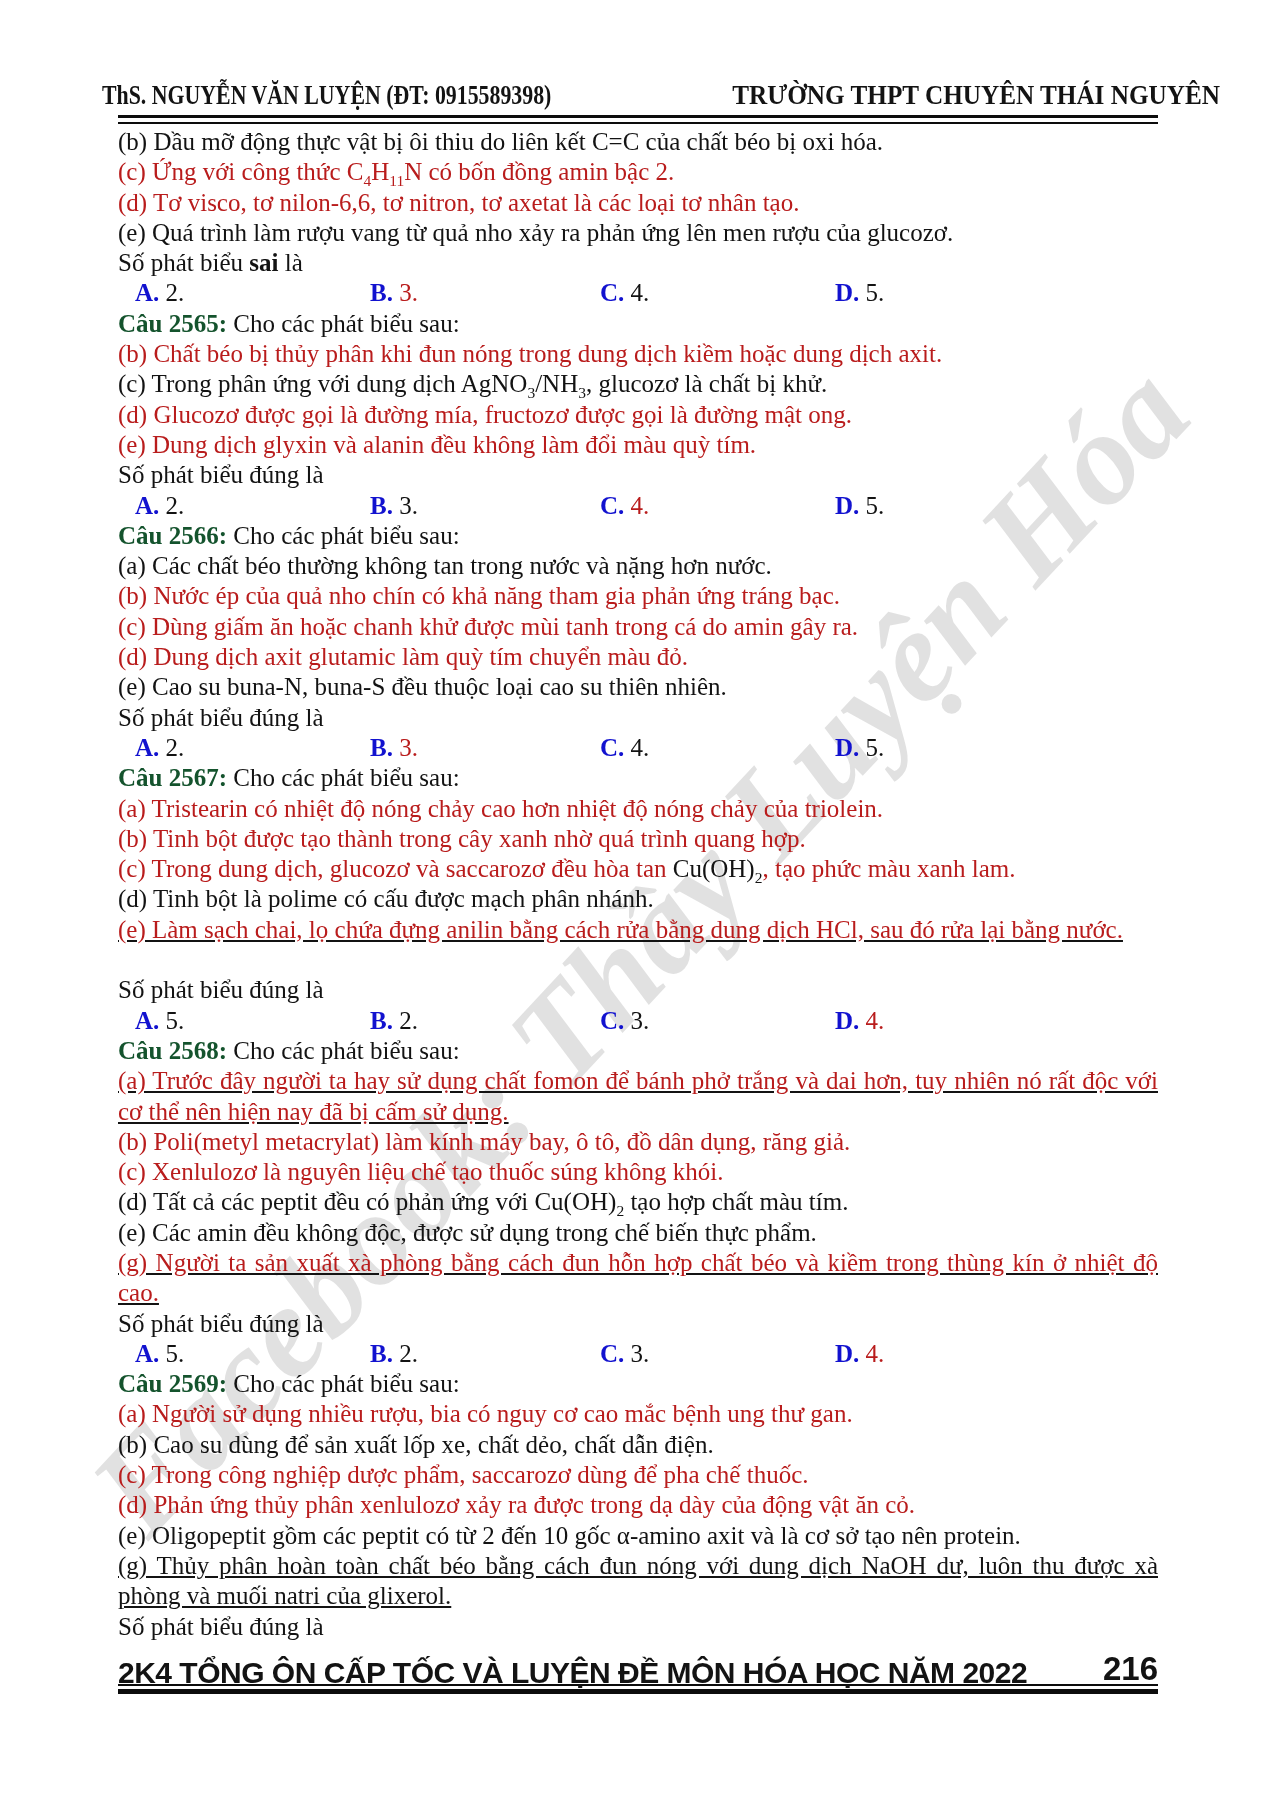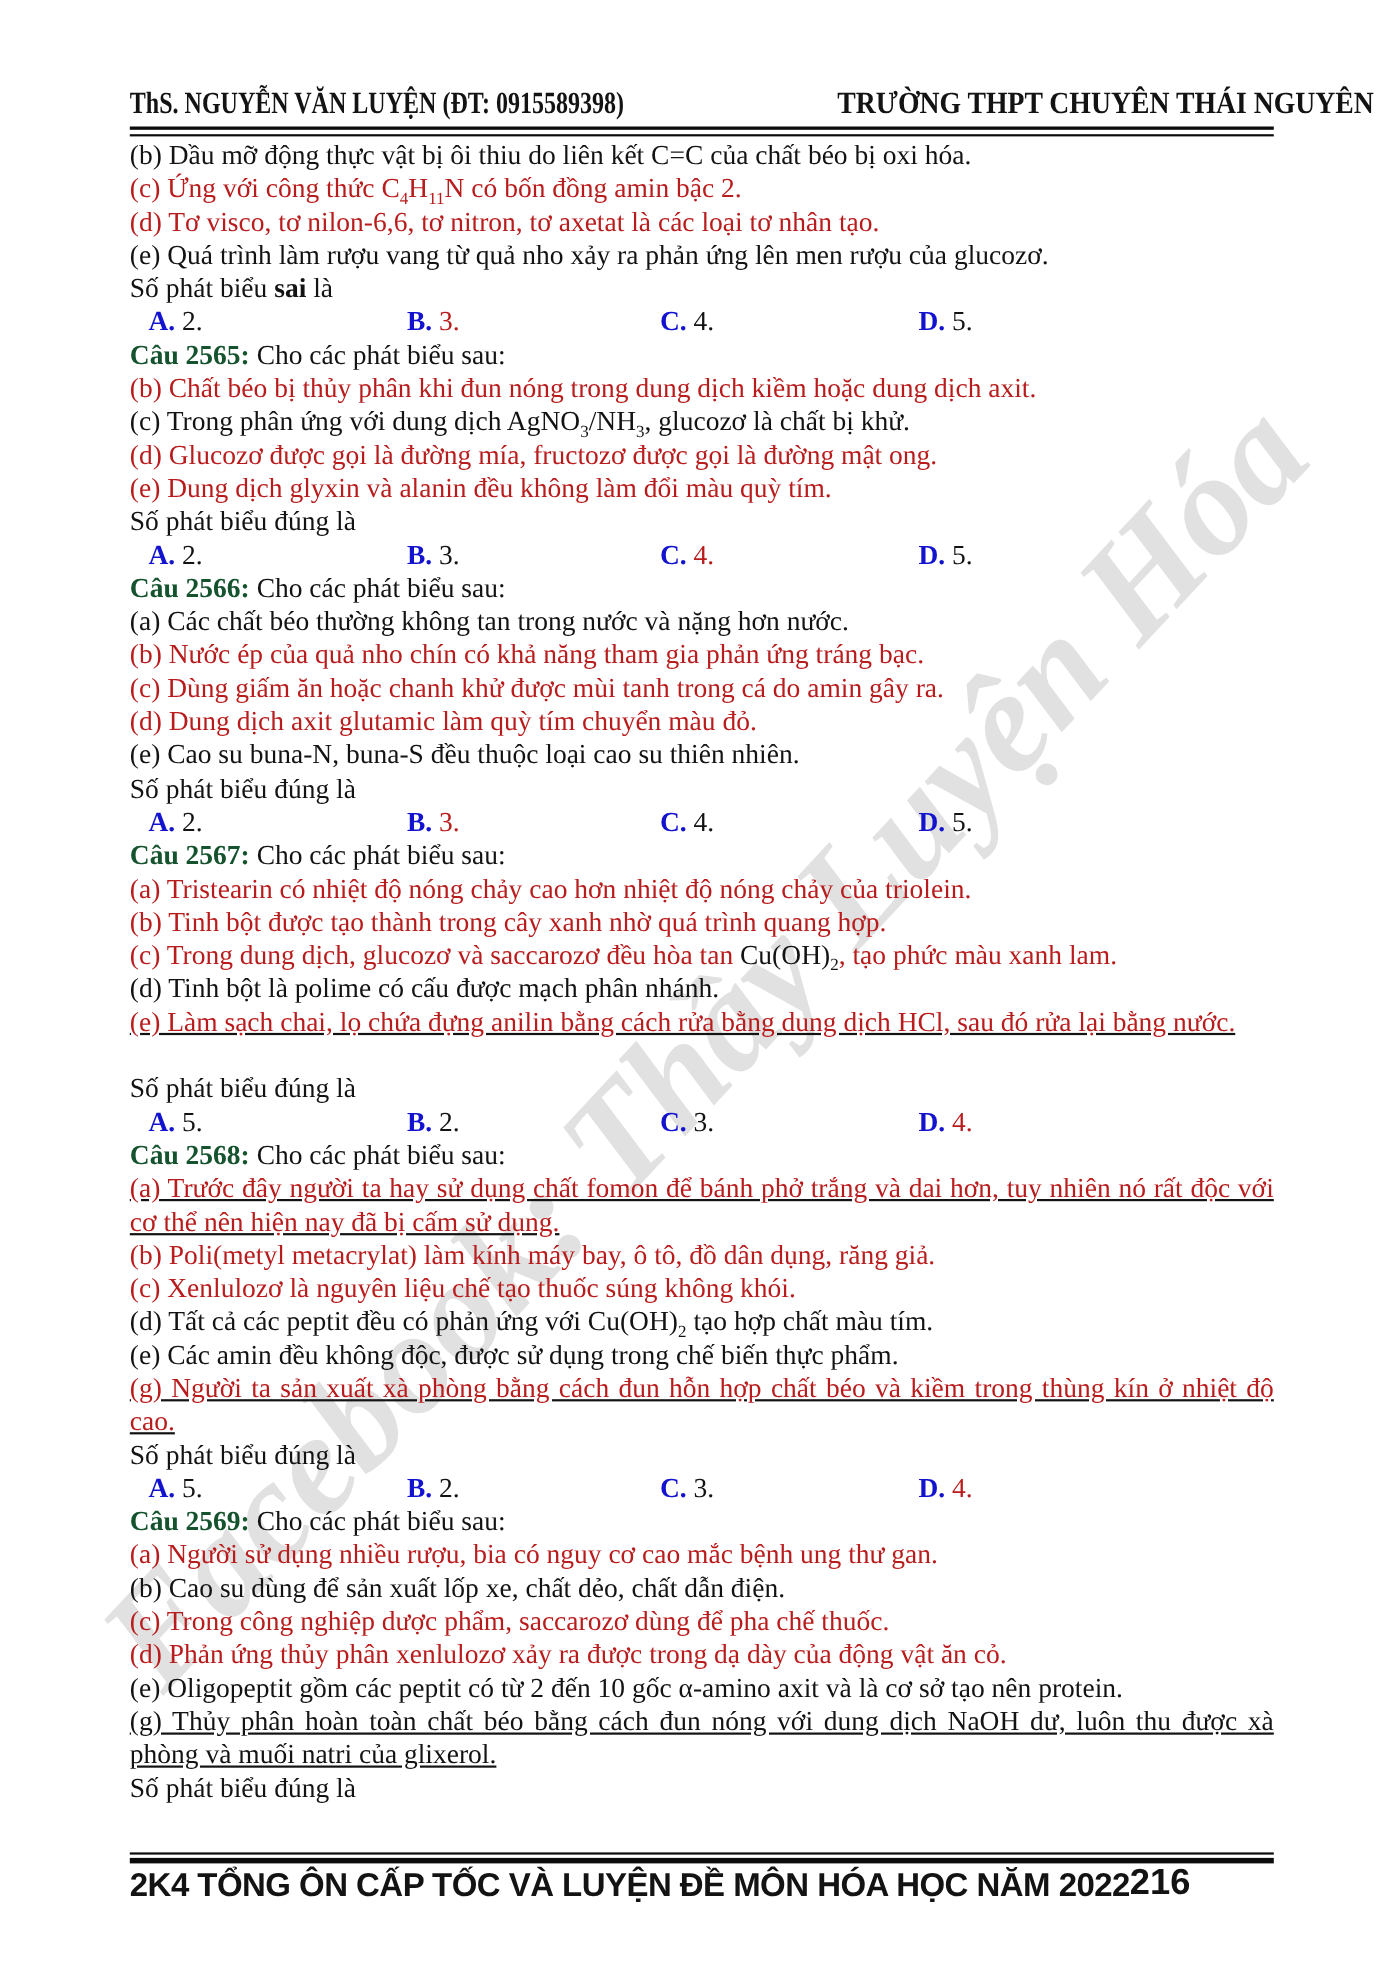--- a/index.html
+++ b/index.html
@@ -17,24 +17,24 @@
     text-align:center;
     transform:rotate(-47deg);
     font-size:132px;line-height:140px;
     font-style:italic;font-weight:bold;
     color:rgba(40,40,40,0.14);
     z-index:0;white-space:nowrap;
     pointer-events:none;
   }
   
   .header{
-    position:absolute;top:78px;left:118px;right:115px;
+    position:absolute;top:78px;left:102px;right:115px;
     display:flex;justify-content:space-between;align-items:flex-end;
     font-weight:bold;font-size:28px;line-height:34px;
-    z-index:2;white-space:nowrap;gap:13px;
+    z-index:2;white-space:nowrap;
   }
   .header .h-left{display:inline-block;transform:scaleX(0.78);transform-origin:left center;}
   .header .h-right{display:inline-block;transform:scaleX(0.90);transform-origin:right center;}
   .header-rule{
     position:absolute;top:115px;left:118px;right:115px;height:4px;
     border-top:3px solid #0c0c0c;border-bottom:2px solid #0c0c0c;
     z-index:2;
   }
   
   .content{
@@ -56,22 +56,22 @@
   }
   .opt{white-space:nowrap;}
   .opt .ol{color:#1212cf;font-weight:bold;}
   
   .footer-rule{
     position:absolute;top:1684px;left:118px;right:115px;height:3px;
     border-top:2px solid #0c0c0c;border-bottom:5px solid #0c0c0c;
     z-index:2;
   }
   .footer{
-    position:absolute;top:1698px;left:118px;right:115px;
-    display:flex;justify-content:flex-start;align-items:flex-start;
+    position:absolute;top:1656px;left:118px;right:115px;
+    display:flex;justify-content:space-between;align-items:flex-start;
     font-family:"Liberation Sans","DejaVu Sans",sans-serif;
     font-weight:bold;z-index:2;
   }
   .footer .f-title{font-size:30px;letter-spacing:-0.5px;}
   .footer .f-page{font-size:33px;margin-top:-6px;}
 </style>
 </head>
 <body>
 
 <div class="page">

